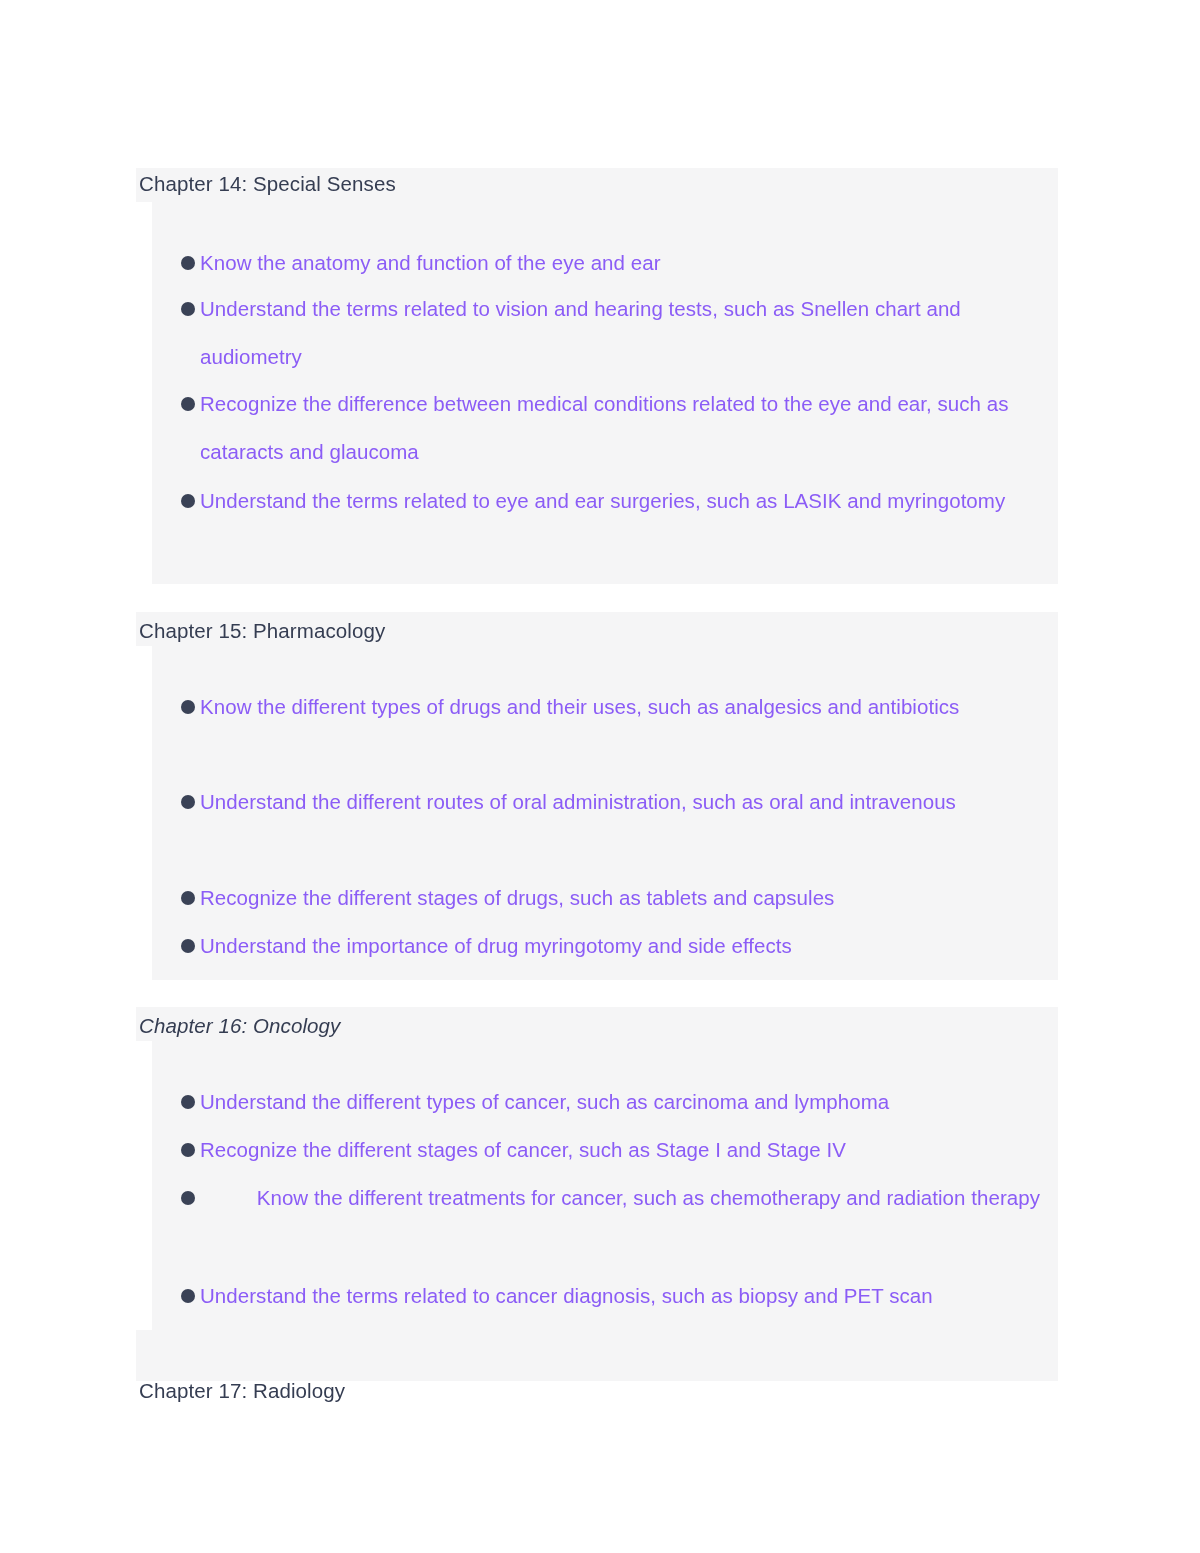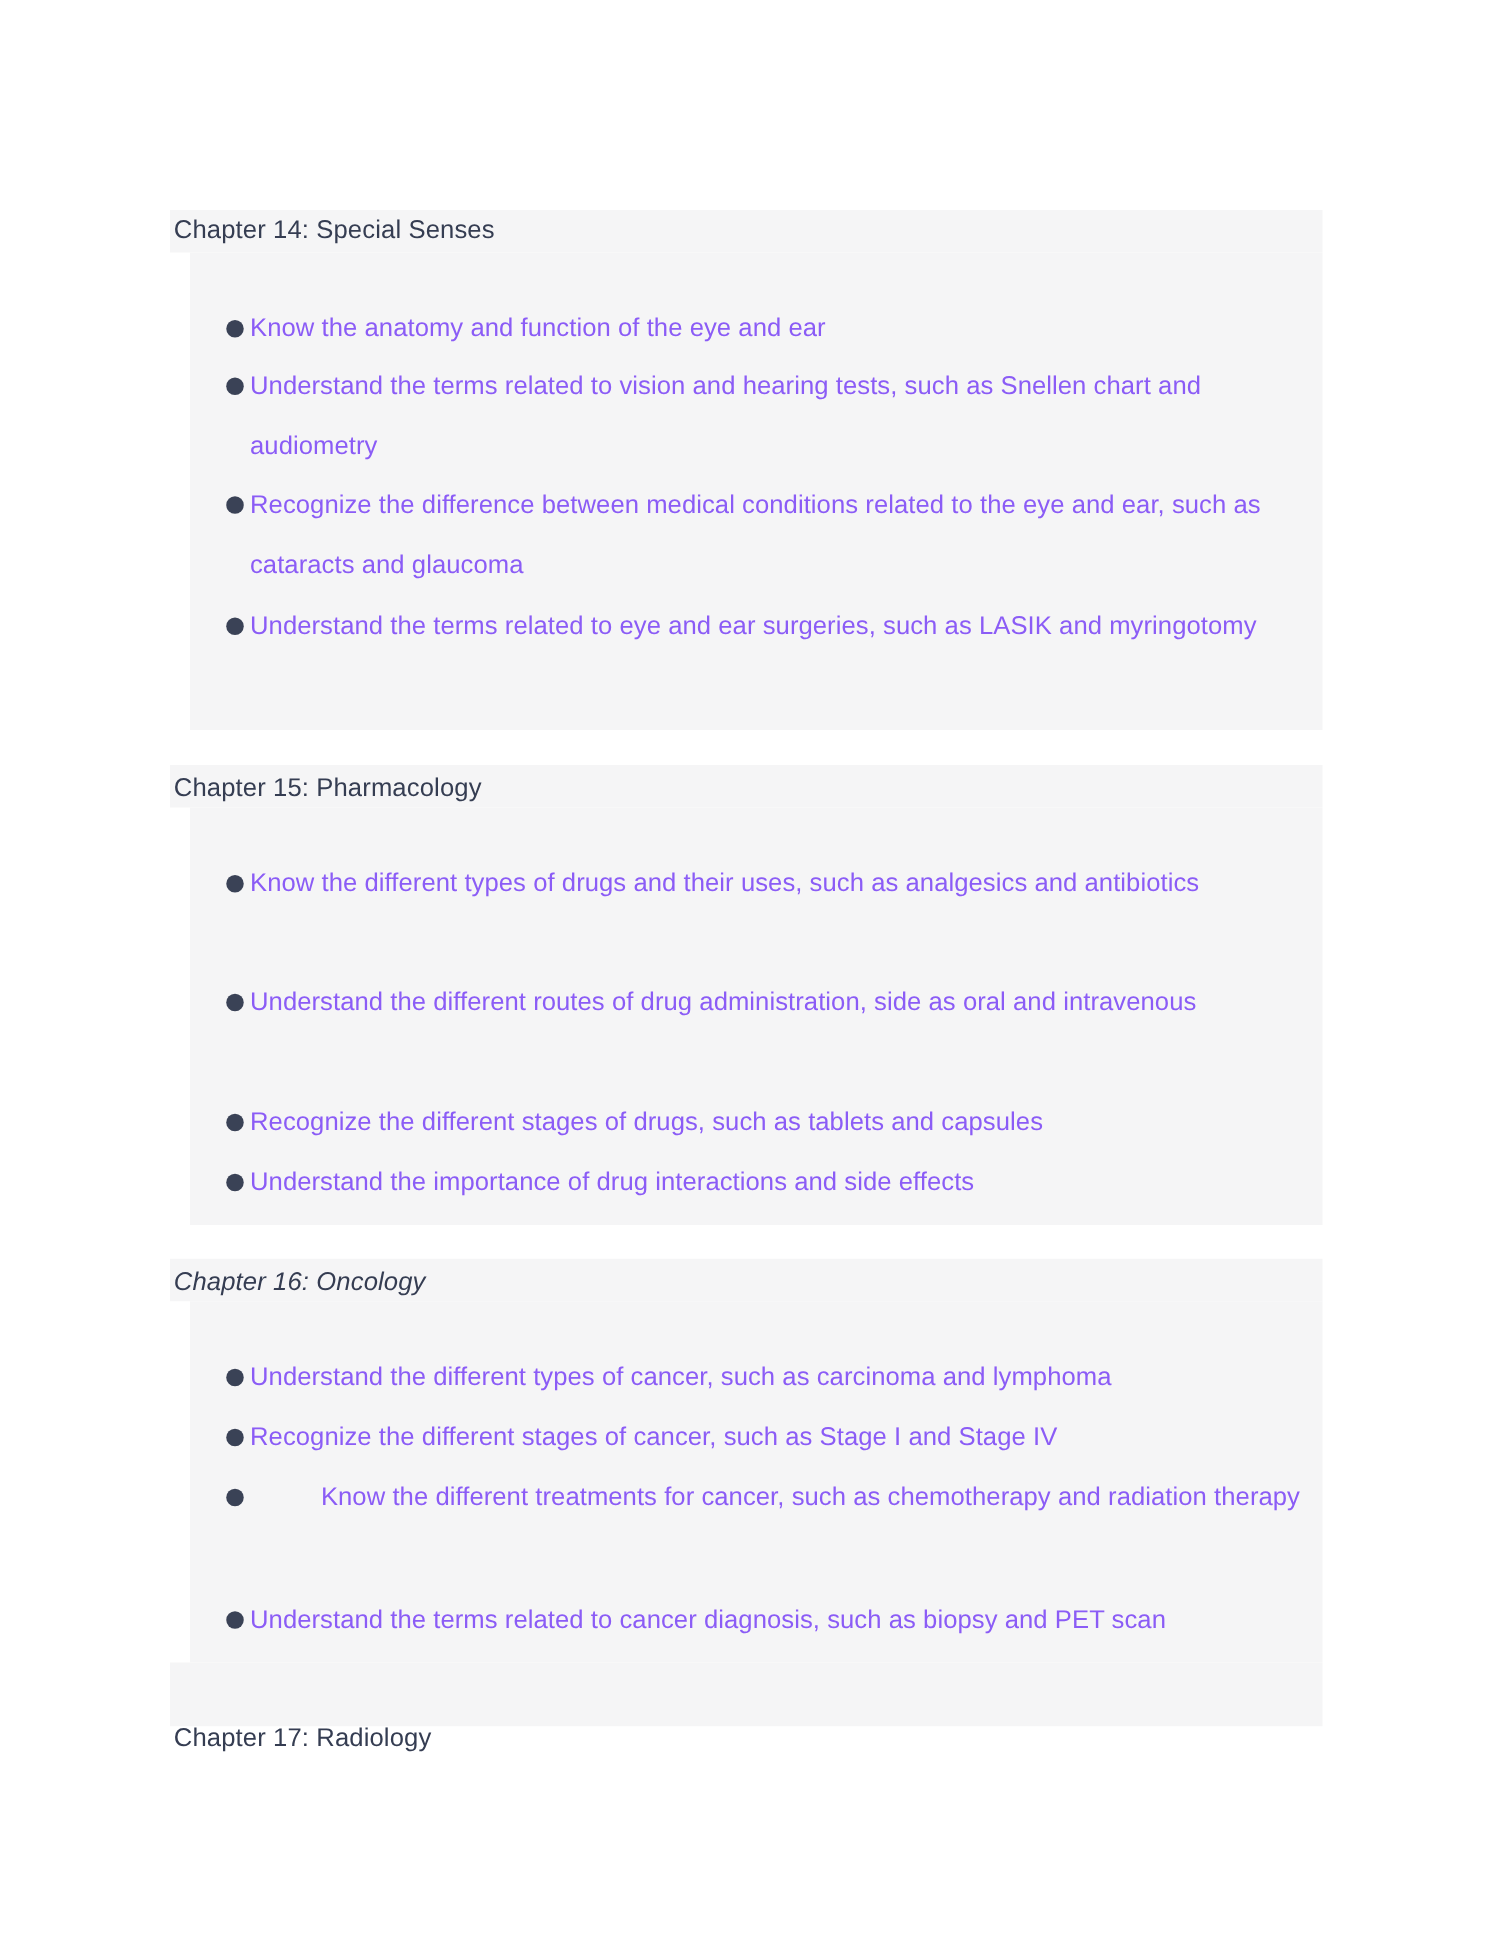--- a/index.html
+++ b/index.html
@@ -124,29 +124,29 @@
         </div>
       </div>
       <div class="chapter-heading" style="top: 617px;">Chapter 15: Pharmacology</div>
       <div class="obj-list">
         <div class="obj-item">
           <span class="bullet" style="top: 700px;"></span>
           <div class="obj-text" style="top: 683px;">Know the different types of drugs and their uses, such as analgesics and antibiotics</div>
         </div>
         <div class="obj-item">
           <span class="bullet" style="top: 795px;"></span>
-          <div class="obj-text" style="top: 778px;">Understand the different routes of drug administration, side as oral and intravenous</div>
+          <div class="obj-text" style="top: 778px;">Understand the different routes of oral administration, such as oral and intravenous</div>
         </div>
         <div class="obj-item">
           <span class="bullet" style="top: 891px;"></span>
           <div class="obj-text" style="top: 874px;">Recognize the different stages of drugs, such as tablets and capsules</div>
         </div>
         <div class="obj-item">
           <span class="bullet" style="top: 939px;"></span>
-          <div class="obj-text" style="top: 922px;">Understand the importance of drug interactions and side effects</div>
+          <div class="obj-text" style="top: 922px;">Understand the importance of drug myringotomy and side effects</div>
         </div>
       </div>
       <div class="chapter-heading" style="top: 1012px; font-style: italic;">Chapter 16: Oncology</div>
       <div class="obj-list">
         <div class="obj-item">
           <span class="bullet" style="top: 1095px;"></span>
           <div class="obj-text" style="top: 1078px;">Understand the different types of cancer, such as carcinoma and lymphoma</div>
         </div>
         <div class="obj-item">
           <span class="bullet" style="top: 1143px;"></span>

